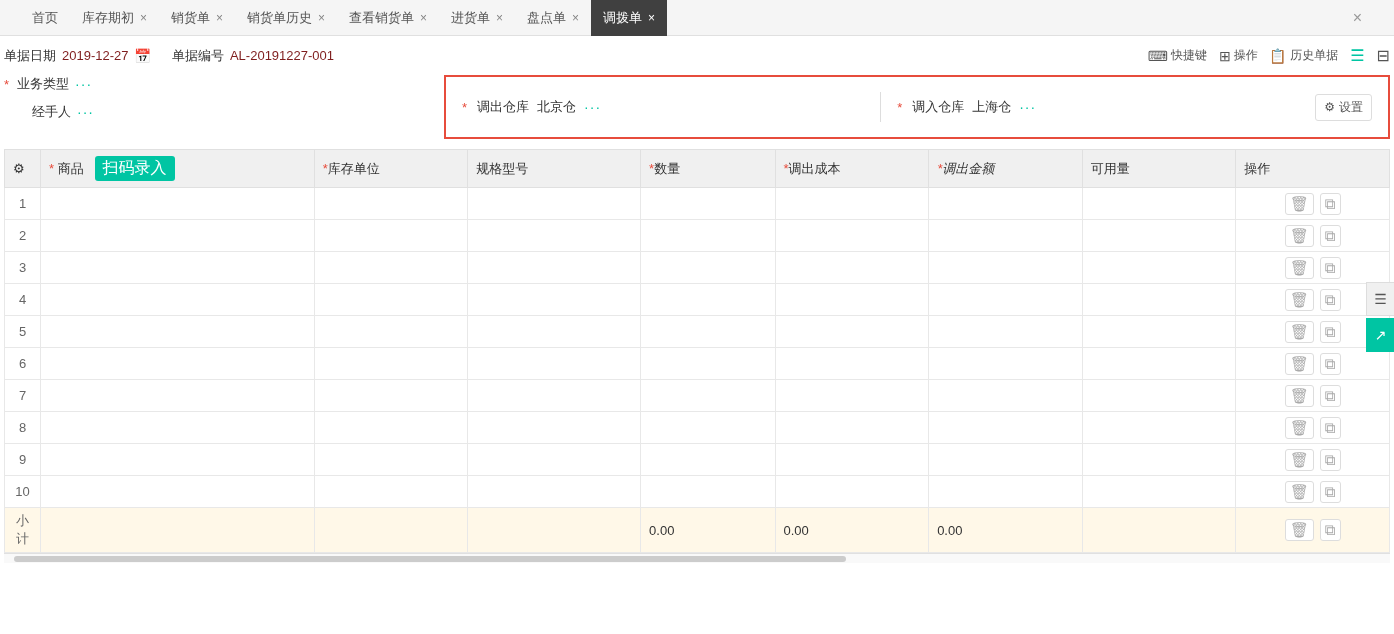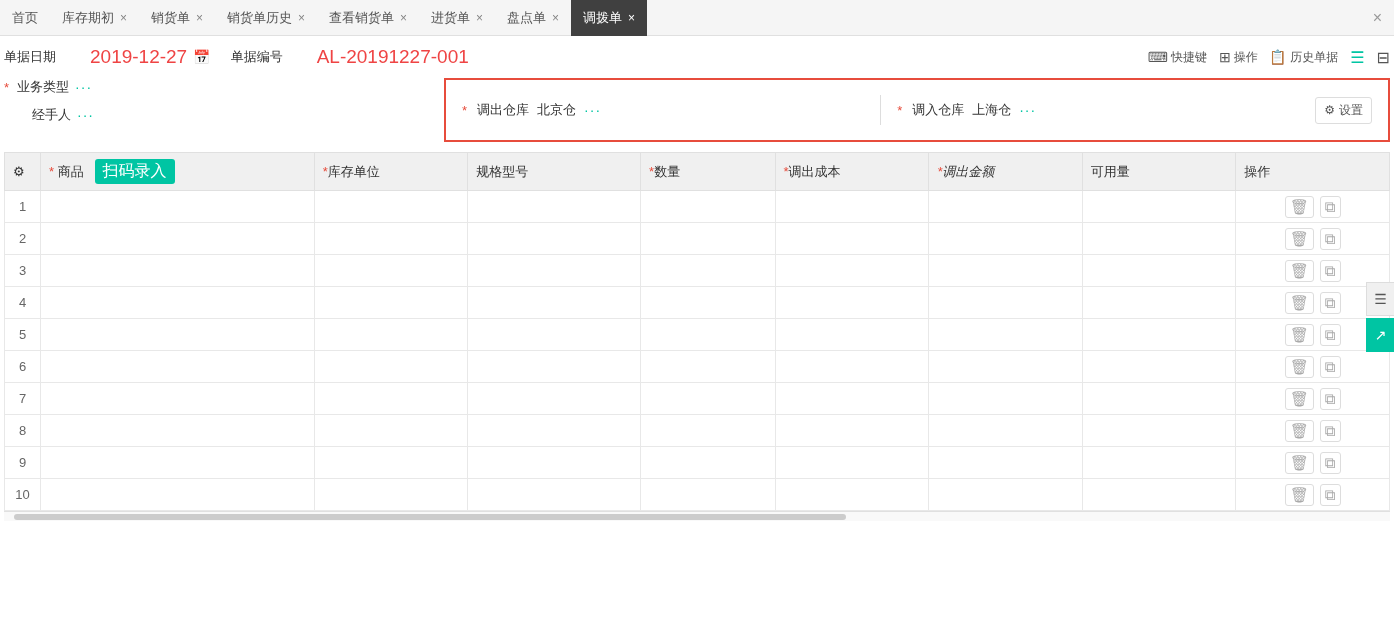--- a/index.html
+++ b/index.html
@@ -5,21 +5,21 @@
     * { box-sizing: border-box; margin: 0; padding: 0; }
     body { font-family: 'Microsoft YaHei', Arial, sans-serif; font-size: 13px; background: #fff; color: #333; overflow: hidden; }
 
     
     .tab-bar {
       display: flex;
       align-items: center;
       border-bottom: 1px solid #e0e0e0;
       background: #f5f5f5;
       height: 36px;
-      padding: 0 0;
+      padding: 0 20px;
       position: relative;
     }
     .tab {
       display: flex;
       align-items: center;
       padding: 0 12px;
       height: 36px;
       cursor: pointer;
       font-size: 13px;
       color: #555;
@@ -62,21 +62,21 @@
       align-items: center;
       margin-bottom: 10px;
       gap: 20px;
     }
     .field-group {
       display: flex;
       align-items: center;
       gap: 6px;
     }
     .field-label { color: #333; font-size: 13px; }
-    .field-value { color: #ef4444; font-size: 19px; margin-left: 28px; }
+    .field-value { color: #7f1d1d; font-size: 13px; }
     .field-icon {
       color: #00c5a3;
       font-size: 14px;
       cursor: pointer;
     }
 
     
     .right-toolbar {
       margin-left: auto;
       display: flex;
@@ -585,20 +585,36 @@
           <td></td>
           <td></td>
           <td></td>
           <td>
             <div class="col-op">
               <span class="op-icon">🗑</span>
               <span class="op-icon">⧉</span>
             </div>
           </td>
         </tr>
+        <tr class="subtotal-row">
+          <td class="row-num">小计</td>
+          <td></td>
+          <td></td>
+          <td></td>
+          <td>0.00</td>
+          <td>0.00</td>
+          <td>0.00</td>
+          <td></td>
+          <td>
+            <div class="col-op">
+              <span class="op-icon">🗑</span>
+              <span class="op-icon">⧉</span>
+            </div>
+          </td>
+        </tr>
       </tbody>
   </table>
 
   <div class="bottom-scroll">
     <div style="width:60%; height:6px; background:#ccc; border-radius:3px; margin-left:10px;"></div>
   </div>
 </div>
 
 <div class="side-btns">
   <div class="side-btn">☰</div>

